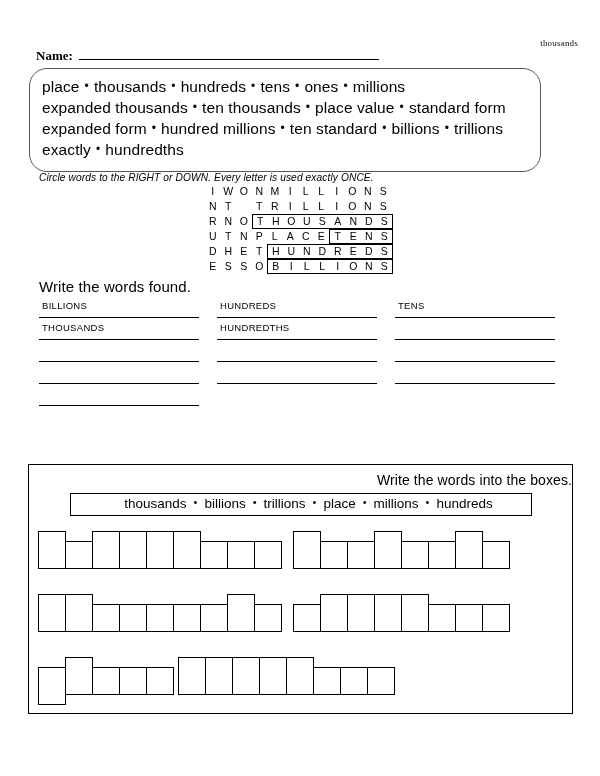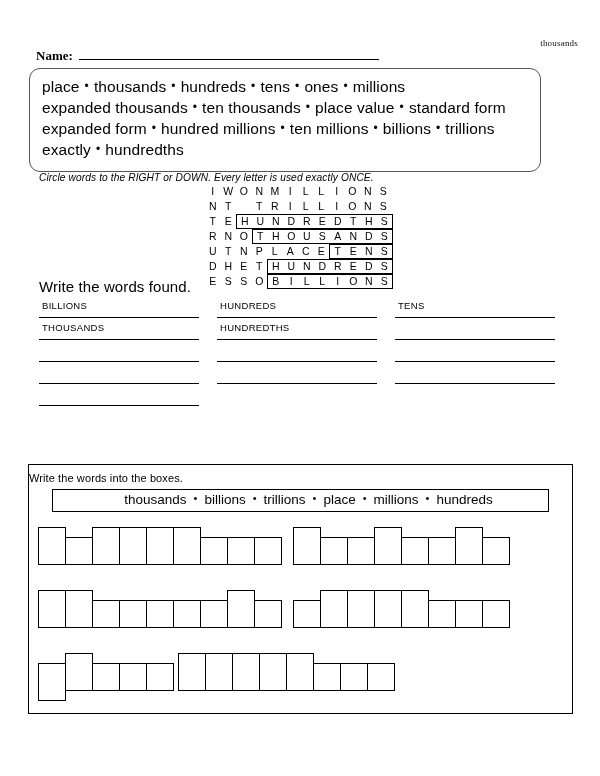--- a/index.html
+++ b/index.html
@@ -28,21 +28,21 @@
   }
   #name-line{
     width:300px;height:0;border-bottom:1.6px solid #000;
     margin-bottom:2px;
   }
 
   
   #wordbank{
     position:absolute;left:29px;top:68px;
     width:512px;
-    border:1.3px solid #555;border-radius:11px;
+    border:1.3px solid #555;border-radius:18px;
     padding:8px 12px 10px 12px;
     box-sizing:border-box;
   }
   .bank-line{
     font-size:15.5px;line-height:19px;
     letter-spacing:.1px;white-space:nowrap;
     font-family:"Liberation Sans",sans-serif;
     font-weight:300;
   }
   .dot{padding:0 5px;font-size:12px;position:relative;top:-2px;}
@@ -103,28 +103,28 @@
   }
 
   
   #bottom{
     position:absolute;left:28px;top:464px;
     width:545px;height:250px;
     border:1.2px solid #000;
     box-sizing:border-box;
   }
   #bottom-title{
-    text-align:left;
-    font-size:11px;
+    text-align:right;
+    font-size:14px;
     margin-top:7px;
     letter-spacing:.1px;
   }
   #bottom-bank{
     margin:5px auto 0 auto;
-    width:497px;
+    width:462px;
     border:1.2px solid #000;
     box-sizing:border-box;
     text-align:center;
     font-size:13.5px;
     line-height:18px;
     padding:1px 0 2px 16px;
     white-space:nowrap;
     font-weight:300;
   }
   #bottom-bank .dot{font-size:11px;padding:0 7px;top:-2px;}
@@ -157,30 +157,29 @@
 <div id="brand">thousands</div>
 
 <div id="name-row">
   <span id="name-label">Name:</span>
   <span id="name-line"></span>
 </div>
 
 <div id="wordbank">
     <div class="bank-line"><span>place</span><span class="dot">•</span><span>thousands</span><span class="dot">•</span><span>hundreds</span><span class="dot">•</span><span>tens</span><span class="dot">•</span><span>ones</span><span class="dot">•</span><span>millions</span></div>
     <div class="bank-line"><span>expanded thousands</span><span class="dot">•</span><span>ten thousands</span><span class="dot">•</span><span>place value</span><span class="dot">•</span><span>standard form</span></div>
-    <div class="bank-line"><span>expanded form</span><span class="dot">•</span><span>hundred millions</span><span class="dot">•</span><span>ten millions</span><span class="dot">•</span><span>billions</span><span class="dot">•</span><span>trillions</span></div>
+    <div class="bank-line"><span>expanded form</span><span class="dot">•</span><span>hundred millions</span><span class="dot">•</span><span>ten standard</span><span class="dot">•</span><span>billions</span><span class="dot">•</span><span>trillions</span></div>
     <div class="bank-line"><span>exactly</span><span class="dot">•</span><span>hundredths</span></div>
   </div>
 
 <div id="instr">Circle words to the RIGHT or DOWN.  Every letter is used exactly ONCE.</div>
 
 <div id="grid">
     <div class="grid-row"><span class="cell">I</span><span class="cell">W</span><span class="cell">O</span><span class="cell">N</span><span class="cell">M</span><span class="cell">I</span><span class="cell">L</span><span class="cell">L</span><span class="cell">I</span><span class="cell">O</span><span class="cell">N</span><span class="cell">S</span></div>
     <div class="grid-row"><span class="cell">N</span><span class="cell">T</span><span class="cell"> </span><span class="cell">T</span><span class="cell">R</span><span class="cell">I</span><span class="cell">L</span><span class="cell">L</span><span class="cell">I</span><span class="cell">O</span><span class="cell">N</span><span class="cell">S</span></div>
-    <div class="grid-row"><span class="cell">T</span><span class="cell">E</span><span class="boxwrap"><span class="cell">H</span><span class="cell">U</span><span class="cell">N</span><span class="cell">D</span><span class="cell">R</span><span class="cell">E</span><span class="cell">D</span><span class="cell">T</span><span class="cell">H</span><span class="cell">S</span></span></div>
     <div class="grid-row"><span class="cell">R</span><span class="cell">N</span><span class="cell">O</span><span class="boxwrap"><span class="cell">T</span><span class="cell">H</span><span class="cell">O</span><span class="cell">U</span><span class="cell">S</span><span class="cell">A</span><span class="cell">N</span><span class="cell">D</span><span class="cell">S</span></span></div>
     <div class="grid-row"><span class="cell">U</span><span class="cell">T</span><span class="cell">N</span><span class="cell">P</span><span class="cell">L</span><span class="cell">A</span><span class="cell">C</span><span class="cell">E</span><span class="boxwrap"><span class="cell">T</span><span class="cell">E</span><span class="cell">N</span><span class="cell">S</span></span></div>
     <div class="grid-row"><span class="cell">D</span><span class="cell">H</span><span class="cell">E</span><span class="cell">T</span><span class="boxwrap"><span class="cell">H</span><span class="cell">U</span><span class="cell">N</span><span class="cell">D</span><span class="cell">R</span><span class="cell">E</span><span class="cell">D</span><span class="cell">S</span></span></div>
     <div class="grid-row"><span class="cell">E</span><span class="cell">S</span><span class="cell">S</span><span class="cell">O</span><span class="boxwrap"><span class="cell">B</span><span class="cell">I</span><span class="cell">L</span><span class="cell">L</span><span class="cell">I</span><span class="cell">O</span><span class="cell">N</span><span class="cell">S</span></span></div>
   </div>
 
 <div id="write-found">Write the words found.</div>
 
 <div id="answers">
     <div class="ans-col">

